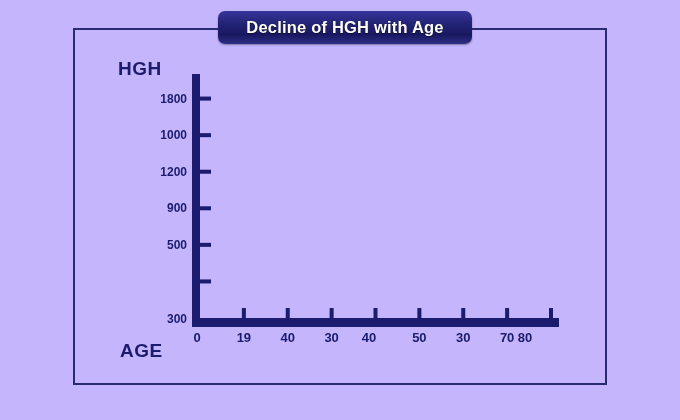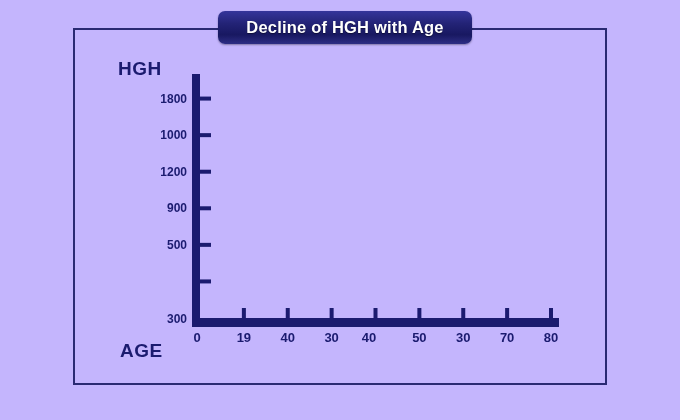--- a/index.html
+++ b/index.html
@@ -131,21 +131,21 @@
     </div>
   <div id="xtick-wrap">
       <div class="xtick-label" style="left: 197px;">0</div>
       <div class="xtick-label" style="left: 243.875px;">19</div>
       <div class="xtick-label" style="left: 287.75px;">40</div>
       <div class="xtick-label" style="left: 331.625px;">30</div>
       <div class="xtick-label" style="left: 369px;">40</div>
       <div class="xtick-label" style="left: 419.375px;">50</div>
       <div class="xtick-label" style="left: 463.25px;">30</div>
       <div class="xtick-label" style="left: 507.125px; text-align: center;">70</div>
-      <div class="xtick-label" style="left: 551px; text-align: center;">80</div>
+      <div class="xtick-label" style="left: 525px; text-align: center;">80</div>
     </div>
 
   <svg class="plot" id="plot-svg" width="680" height="420" viewBox="0 0 680 420">
     <g id="area-group">
         <path d="M 221.94 318 L 221.94 68.10 0 C 224.13 72.97, 231.44 89.02, 235.10 97.35 C 238.76 105.68, 240.95 111.57, 243.88 118.08 C 246.80 124.58, 248.99 129.25, 252.65 136.36 C 256.31 143.47, 261.43 153.23, 265.81 160.74 C 270.20 168.26, 275.32 175.98, 278.98 181.47 C 282.63 186.95, 284.82 189.80, 287.75 193.66 C 290.68 197.52, 292.87 200.36, 296.52 204.63 C 300.18 208.90, 305.30 214.79, 309.69 219.26 C 314.07 223.73, 319.19 228.20, 322.85 231.45 C 326.51 234.70, 327.97 236.02, 331.63 238.76 C 335.28 241.50, 341.13 245.47, 344.79 247.90 C 348.44 250.34, 349.91 251.36, 353.56 253.39 C 357.22 255.42, 363.07 258.27, 366.73 260.10 C 370.38 261.92, 371.84 262.84, 375.50 264.36 C 379.16 265.89, 385.01 267.92, 388.66 269.24 C 392.32 270.56, 393.78 271.17, 397.44 272.29 C 401.09 273.40, 406.94 274.93, 410.60 275.94 C 414.26 276.96, 414.26 277.26, 419.38 278.38 C 424.49 279.50, 434.00 281.43, 441.31 282.65 C 448.63 283.87, 455.94 284.84, 463.25 285.70 C 470.56 286.55, 477.88 287.16, 485.19 287.77 C 492.50 288.38, 499.81 288.95, 507.13 289.35 C 514.44 289.76, 521.75 289.94, 529.06 290.21 C 536.38 290.47, 547.34 290.82, 551.00 290.94 Q 560.00 290.94 560.00 299.94 L 560.00 318 Z" fill="#9a9ad2" stroke="none"></path>
       </g>
     <g id="axis-group">
         <rect x="192" y="74" width="8" height="250" fill="#1b1b6f"></rect>
         <rect x="192" y="318" width="367" height="9" fill="#1b1b6f"></rect>
         <rect x="200" y="279.42857142857144" width="11" height="4" fill="#1b1b6f"></rect>

